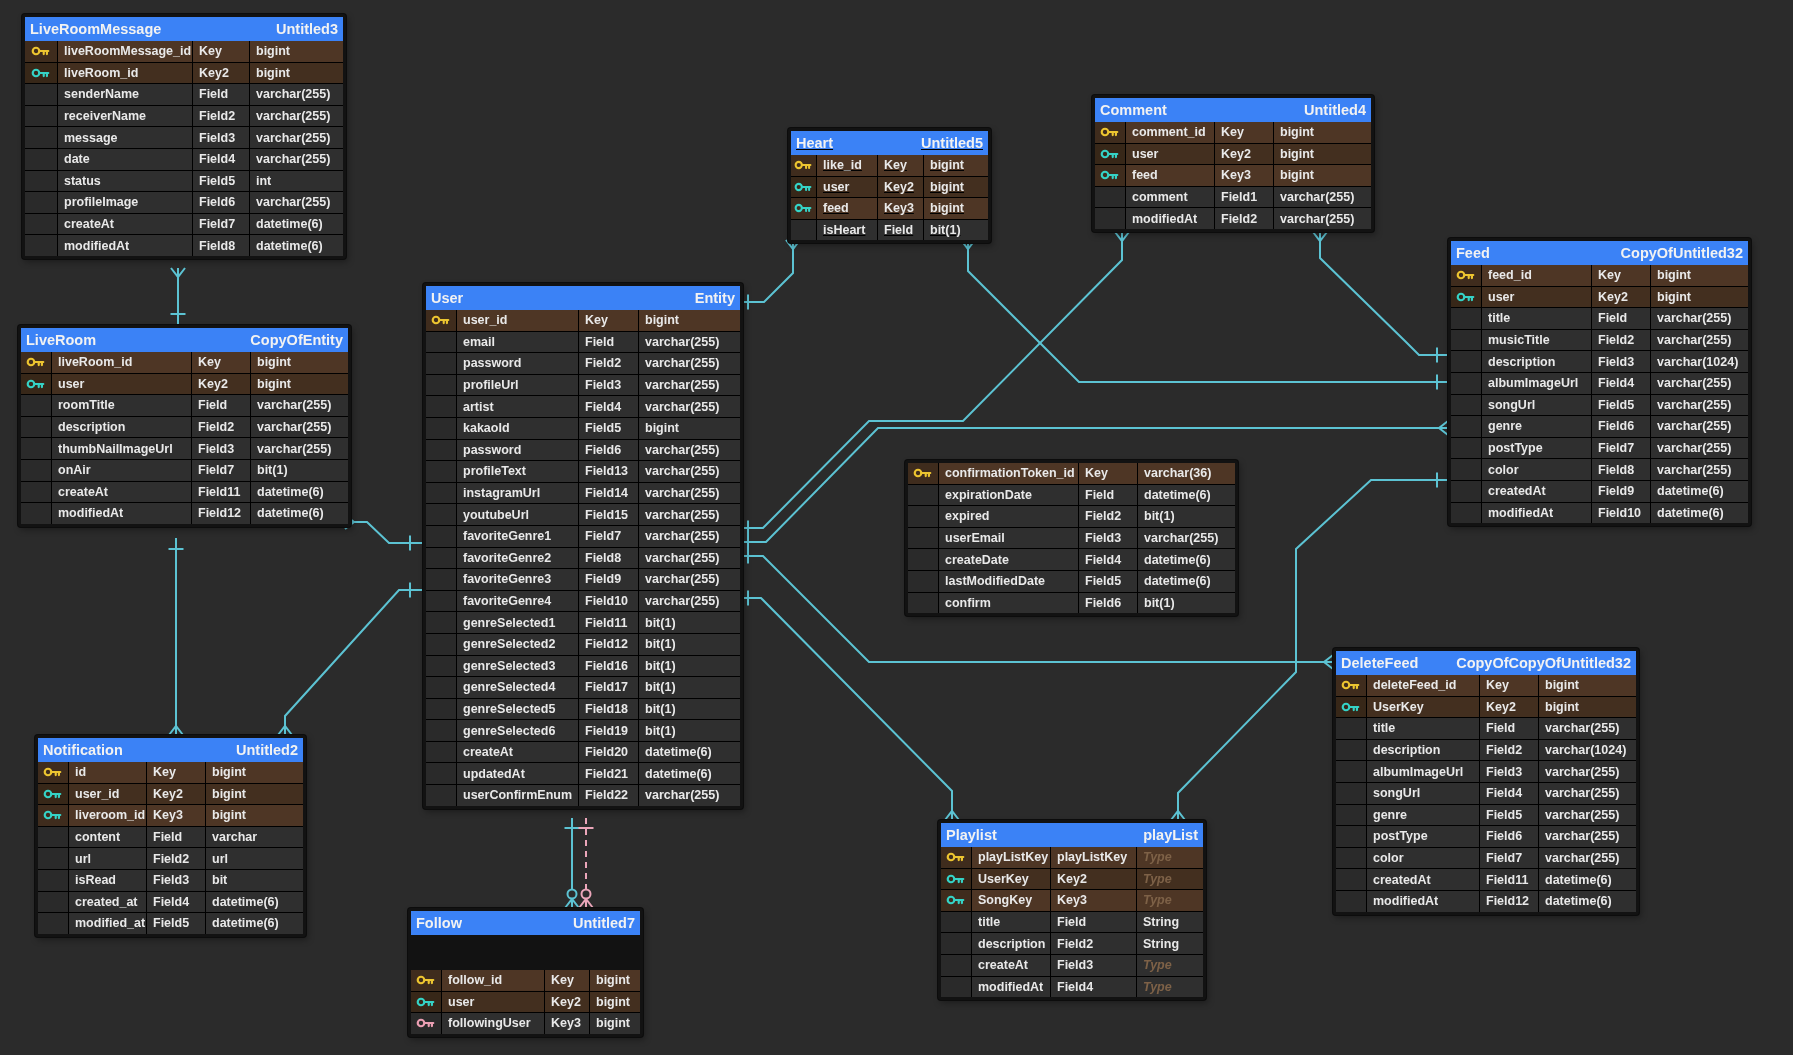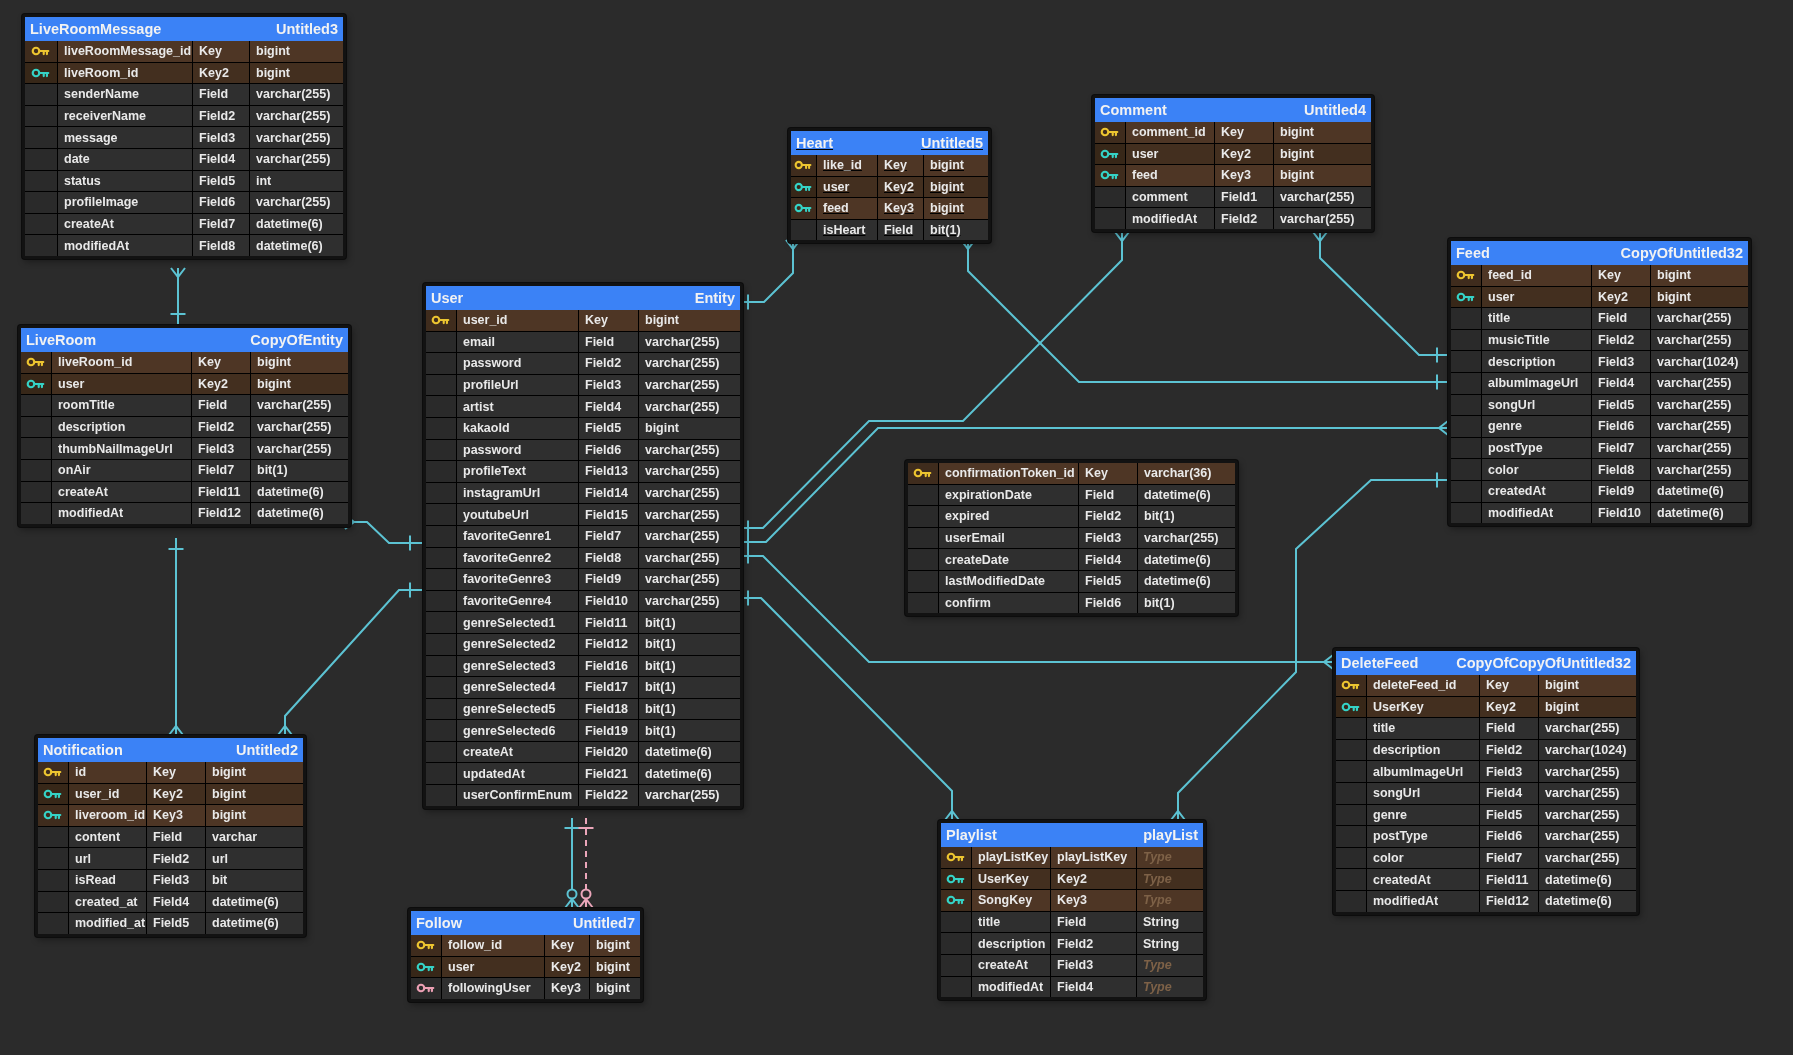--- a/index.html
+++ b/index.html
@@ -17,21 +17,21 @@
   .titlebar{
     display:flex;justify-content:space-between;align-items:center;
     height:24px;padding:0 5px;background:#3b82f6;color:#f2f2f2;
     font-size:14.5px;font-weight:700;white-space:nowrap;gap:10px;
   }
   .grid{display:grid;gap:1px;background:#000000;}
   .cols-default .grid{grid-template-columns:30px 1fr 58px 97px;}
   .cols-lrm  .grid{grid-template-columns:32px 1fr 56px 93px;}
   .cols-user .grid{grid-template-columns:30px 1fr 59px 101px;}
   .cols-sm   .grid{grid-template-columns:25px 1fr 45px 64px;}
-  .cols-xs   .grid{grid-template-columns:30px 1fr 44px 50px;}
+  .cols-xs   .grid{grid-template-columns:30px 1fr 44px 50px;margin-top:35px;}
   .cols-pl   .grid{grid-template-columns:30px 1fr 85px 66px;}
   .row{display:contents;}
   .cell{
     height:20.6px;display:flex;align-items:center;background:#2f2f2f;
     color:#e9e9e9;font-size:12.5px;font-weight:700;white-space:nowrap;
     overflow:hidden;padding:0 6px;
   }
   .cell.icon{padding:0 3px;justify-content:center;background:#2a2a2a;}
   .row.keyed .cell{background:#4e3625;}
   .row.keyed.alt .cell{background:#432f1f;}

